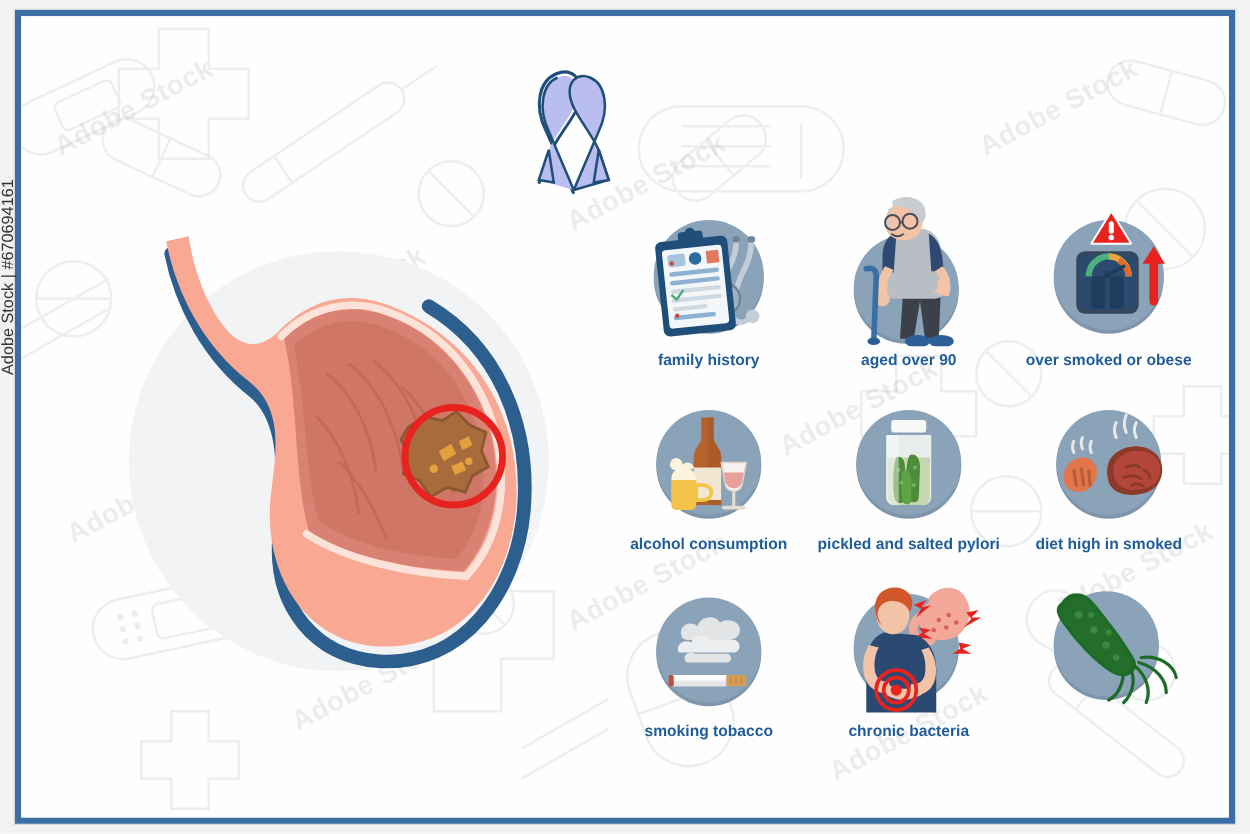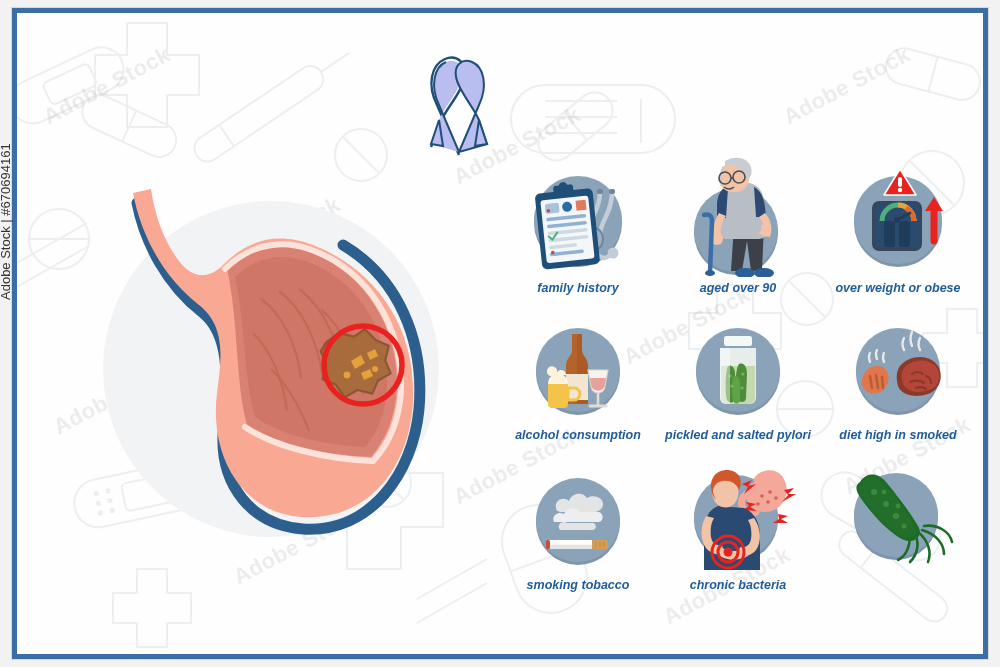--- a/index.html
+++ b/index.html
@@ -35,21 +35,21 @@
   #main-title{font-size:40px;font-weight:700;line-height:1.05;margin:0;}
   #t-stomach{color:#b9bdf0;}
   #t-cancer{color:#1f4e79;}
   #subtitle{
     font-size:22px;font-weight:700;color:#d9532c;margin:10px 0 0 56px;
   }
   #ribbon{position:absolute;left:404px;top:34px;}
   
   #stomach-area{position:absolute;left:58px;top:160px;}
   
-  #grid{position:absolute;left:481px;top:140px;width:480px;font-style:italic;}
+  #grid{position:absolute;left:470px;top:140px;width:480px;}
   .row{display:flex;}
   .cell{width:160px;text-align:center;position:relative;}
   .circle-wrap{height:112px;display:flex;align-items:flex-end;justify-content:center;position:relative;}
   .caption{
     font-size:12.5px;font-weight:700;color:#1f5c99;line-height:1.22;
     margin-top:6px;white-space:nowrap;
   }
   .caption.two{white-space:normal;}
   .r1 .circle-wrap{height:122px;}
   .r2{margin-top:14px;}
@@ -325,21 +325,21 @@
               <circle cx="53" cy="57" r="3" fill="#1f3c5c"></circle>
 
               <path d="M56 6 L72 32 H40 Z" fill="#e8231f" stroke="#fff" stroke-width="1.6" stroke-linejoin="round"></path>
               <rect x="54" y="14" width="4" height="10" rx="2" fill="#fff"></rect>
               <circle cx="56" cy="27" r="2.2" fill="#fff"></circle>
 
               <path d="M90 78 V46" stroke="#e8231f" stroke-width="7" stroke-linecap="round"></path>
               <path d="M90 34 l9 14 h-18 z" fill="#e8231f"></path>
             </svg>
           </div>
-          <div class="caption">over weight or obese</div>
+          <div class="caption">over smoked or obese</div>
         </div>
       </div>
 
       <div class="row r2">
 
         <div class="cell">
           <div class="circle-wrap">
             <svg width="104" height="104" viewBox="0 0 104 104">
               <circle cx="52" cy="55" r="42" fill="#7e95ab"></circle>
               <circle cx="52" cy="52" r="42" fill="#8ba3b8"></circle>

